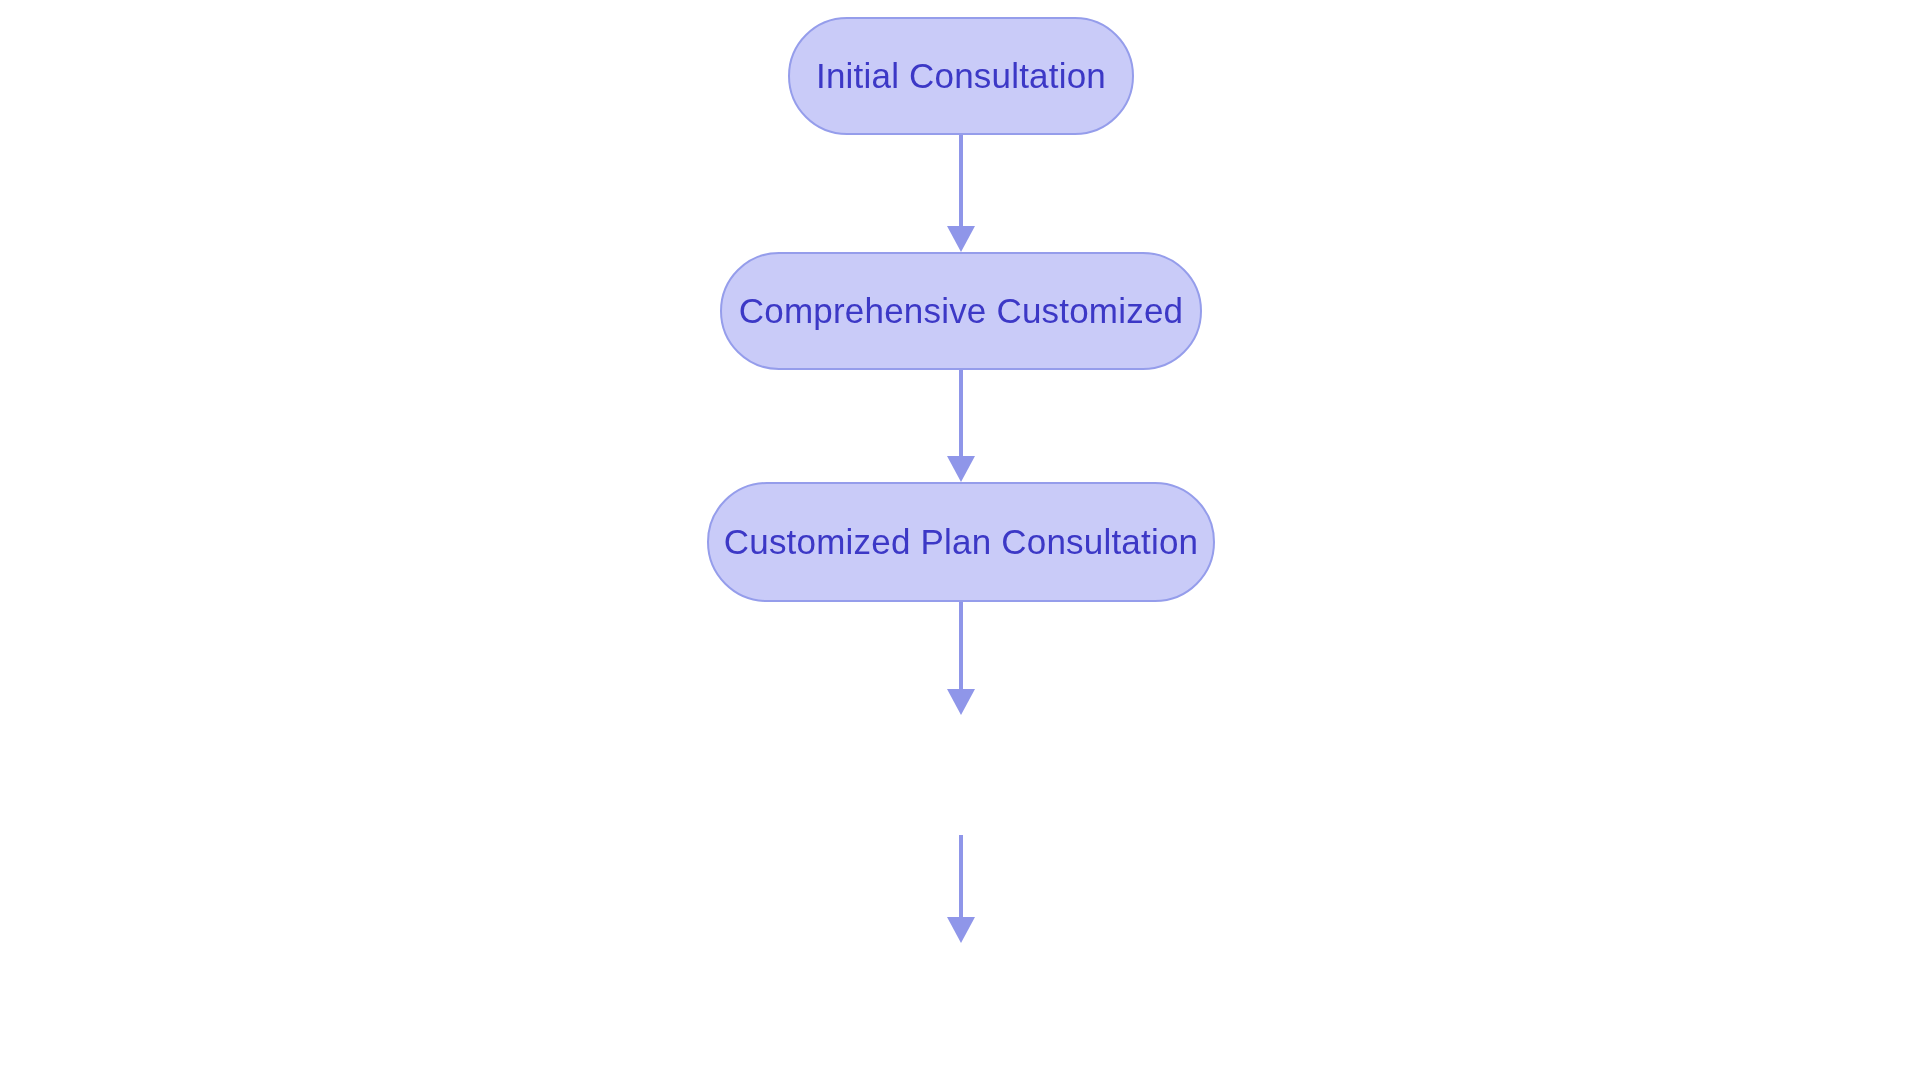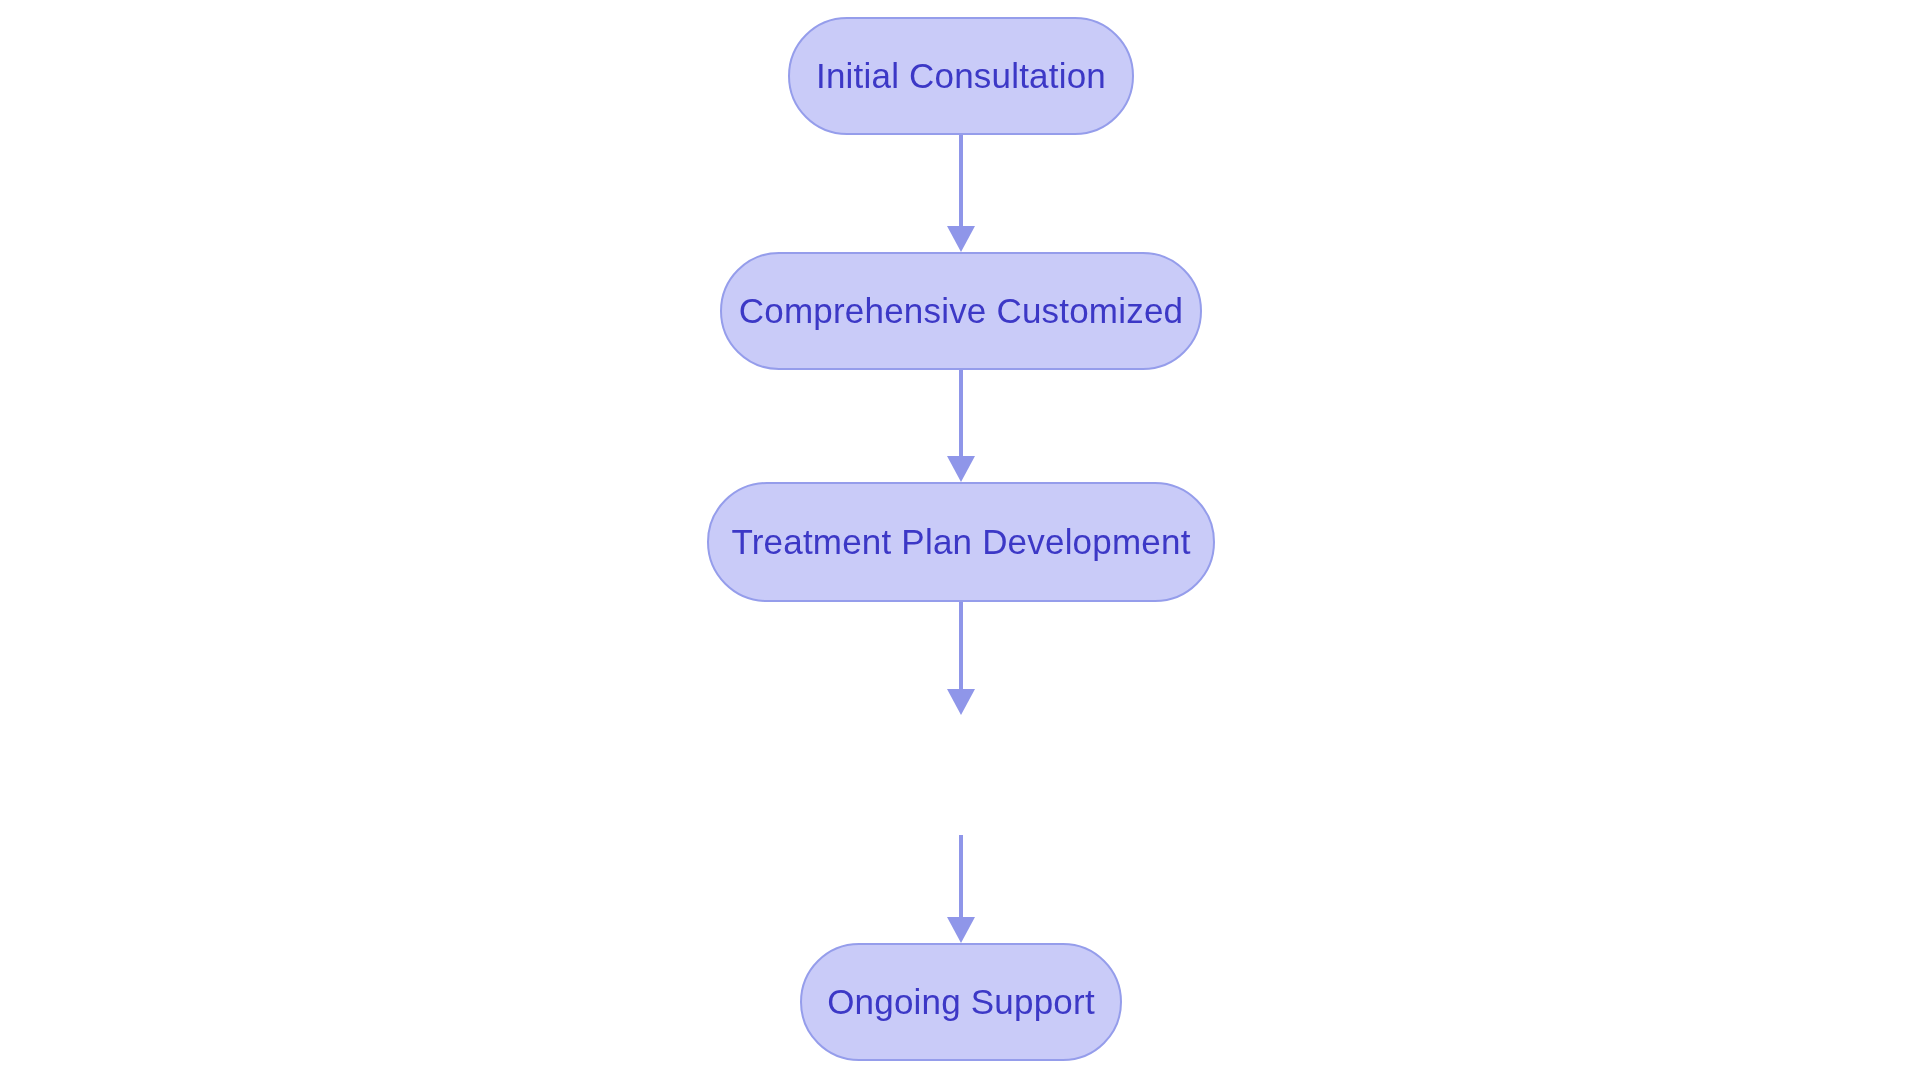--- a/index.html
+++ b/index.html
@@ -77,21 +77,18 @@
 
   <div class="node" style="left:788px; top:17px; width:346px; height:118px;">
     <span class="node-label">Initial Consultation</span>
   </div>
 
   <div class="node" style="left:720px; top:252px; width:482px; height:118px;">
     <span class="node-label">Comprehensive Customized</span>
   </div>
 
   <div class="node" style="left:707px; top:482px; width:508px; height:120px;">
-    <span class="node-label">Treatment Plan Development</span>
+    <span class="node-label">Customized Plan Consultation</span>
   </div>
 
 
-  <div class="node" style="left:800px; top:943px; width:322px; height:118px;">
-    <span class="node-label">Ongoing Support</span>
-  </div>
 
 </div>
 
 </body></html>

